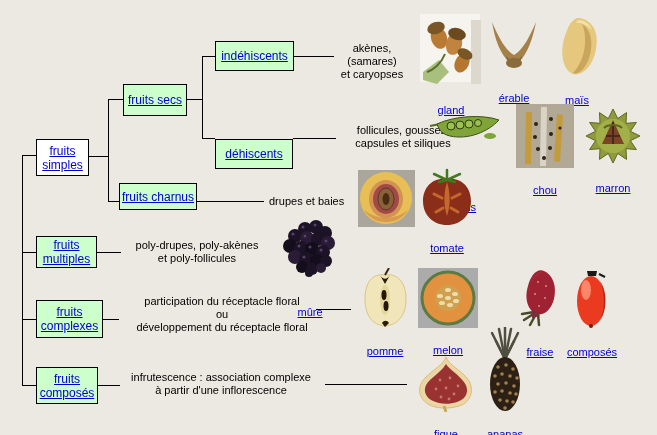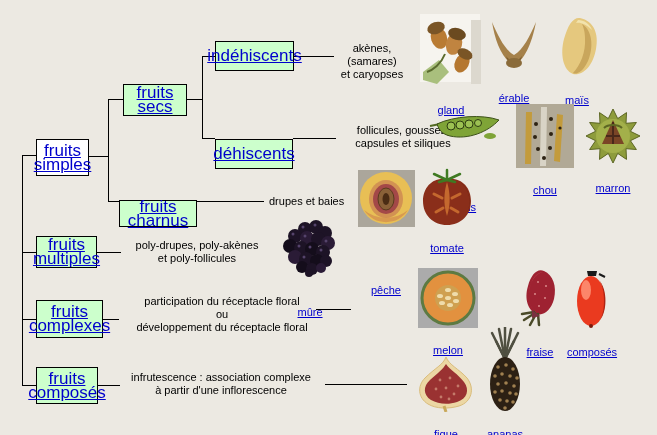--- a/index.html
+++ b/index.html
@@ -2,21 +2,21 @@
 <html><head>
 <meta charset="utf-8">
 <style>
   html,body{margin:0;padding:0;}
   body{font-family:"Liberation Sans",sans-serif;background:#ece9e2;}
   .stage{position:relative;width:657px;height:435px;background:#ece9e2;overflow:hidden;}
   .h{position:absolute;height:1px;background:#000;}
   .v{position:absolute;width:1px;background:#000;}
   .node{position:absolute;border:1px solid #000;background:#ccffcc;display:flex;align-items:center;justify-content:center;box-sizing:border-box;}
   .node.root{background:#ffffff;}
-  .nodelink{color:#0000cc;text-decoration:underline;font-size:17px;line-height:14px;text-align:center;white-space:pre-line;cursor:pointer;}
+  .nodelink{color:#0000cc;text-decoration:underline;font-size:12px;line-height:14px;text-align:center;white-space:pre-line;cursor:pointer;}
   .desc{position:absolute;color:#000;font-size:11px;line-height:13px;text-align:center;white-space:pre-line;}
   .desc.left{text-align:left;}
   .fig{position:absolute;display:flex;flex-direction:column;align-items:center;}
   .fig svg{display:block;}
   .cap{margin-top:16px;font-size:11px;line-height:13px;color:#0000cc;text-decoration:underline;text-align:center;cursor:pointer;white-space:nowrap;}
 </style>
 </head>
 <body>
 
 <div class="stage">
@@ -49,21 +49,21 @@
   </div>
   <div class="node" style="left:123px;top:84px;width:64px;height:32px;">
     <span class="nodelink">fruits secs</span>
   </div>
   <div class="node" style="left:215px;top:41px;width:79px;height:30px;">
     <span class="nodelink">indéhiscents</span>
   </div>
   <div class="node" style="left:215px;top:123px;width:78px;height:30px;margin-top:16px;">
     <span class="nodelink">déhiscents</span>
   </div>
-  <div class="node" style="left:119px;top:200px;width:78px;height:27px;">
+  <div class="node" style="left:119px;top:183px;width:78px;height:27px;">
     <span class="nodelink">fruits charnus</span>
   </div>
   <div class="node" style="left:36px;top:236px;width:61px;height:32px;">
     <span class="nodelink">fruits
 multiples</span>
   </div>
   <div class="node" style="left:36px;top:300px;width:67px;height:38px;">
     <span class="nodelink">fruits
 complexes</span>
   </div>
@@ -217,20 +217,32 @@
           <circle cx="47" cy="23" r="1.5"></circle>
           <circle cx="20" cy="28" r="1.5"></circle>
         <circle cx="31" cy="29" r="1.5"></circle>
           <circle cx="25" cy="39" r="1.5"></circle>
           <circle cx="42" cy="32" r="1.5"></circle>
       </g>
     </svg>
     <span class="cap">mûre</span>
   </div>
 
+  <div class="fig" style="left:357px;top:268px;width:56px;">
+    <svg width="51" height="61" viewBox="0 0 51 61">
+      <path d="M25,7 C38,5 46,15 46,31 C46,47 38,57 25,58 C12,57 5,47 5,31 C5,15 12,5 25,7 Z" fill="#f1e6ba" stroke="#d9c683"></path>
+      <path d="M25,7 L29,0" stroke="#3a2a10" stroke-width="2"></path>
+      <path d="M20,7 C23,12 27,12 30,7 L25,16 Z" fill="#2a1c08"></path>
+      <ellipse cx="25" cy="32" rx="5" ry="15" fill="#e4d59c"></ellipse>
+      <ellipse cx="24" cy="27" rx="2.5" ry="5" fill="#241505"></ellipse>
+      <ellipse cx="26" cy="38" rx="2.5" ry="5" fill="#241505"></ellipse>
+      <path d="M22,55 C24,52 27,52 29,55 L25,59 Z" fill="#2a1c08"></path>
+    </svg>
+    <span class="cap">pomme</span>
+  </div>
 
   <div class="fig" style="left:417px;top:268px;width:62px;">
     <svg width="60" height="60" viewBox="0 0 60 60">
       <rect x="0" y="0" width="60" height="60" fill="#ababab"></rect>
       <circle cx="30" cy="30" r="26" fill="#e2913f" stroke="#5d7a42" stroke-width="3"></circle>
       <circle cx="30" cy="30" r="13" fill="#cfa050"></circle>
       <g fill="#efdcab">
         <ellipse cx="30" cy="22" rx="3" ry="2"></ellipse>
           <ellipse cx="37" cy="26" rx="3" ry="2"></ellipse>
         <ellipse cx="38" cy="33" rx="3" ry="2"></ellipse>

